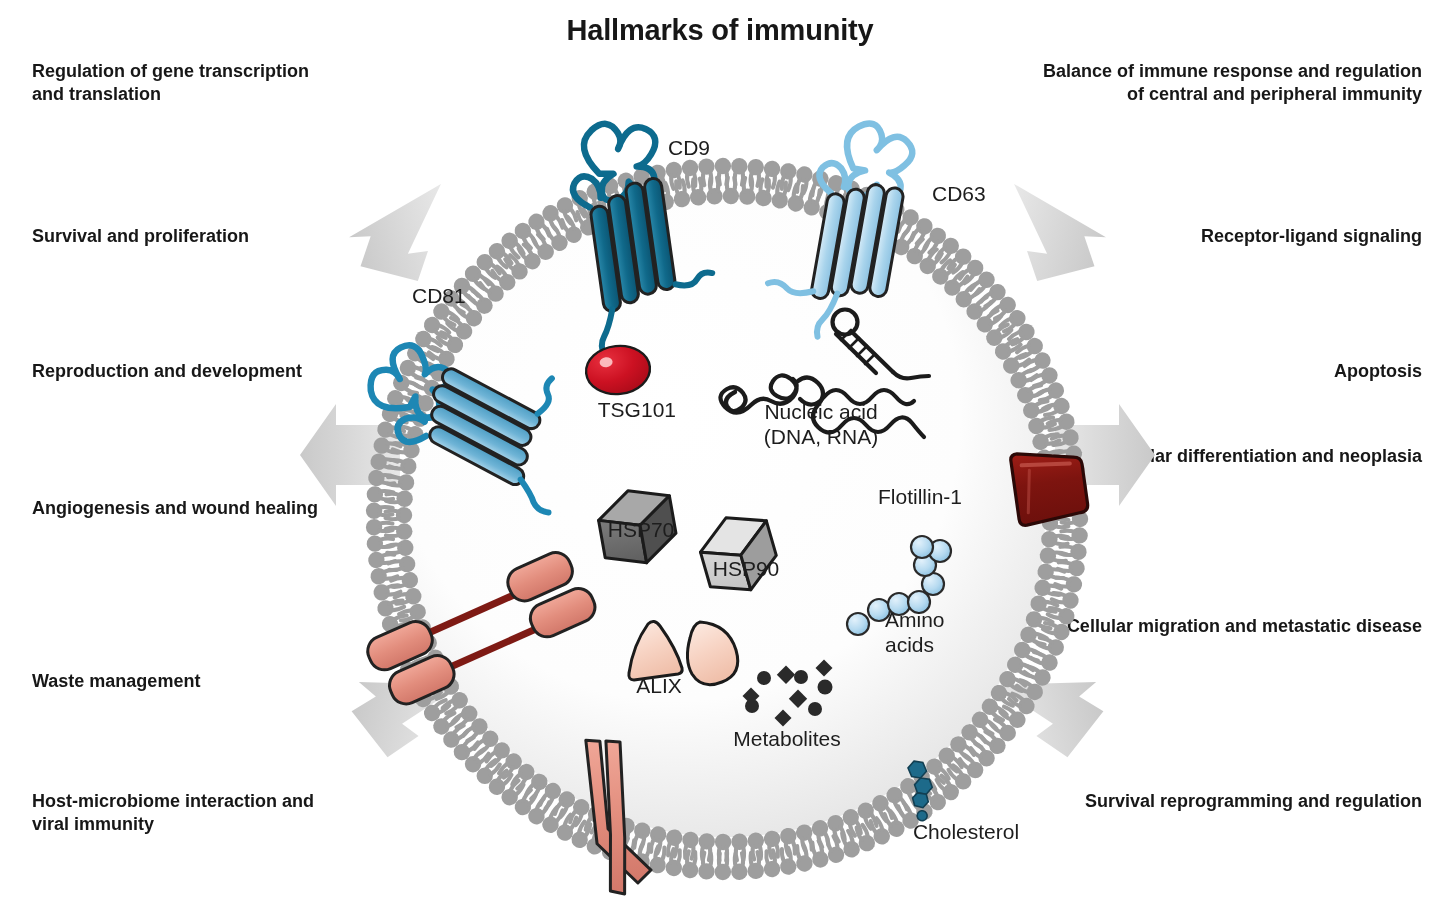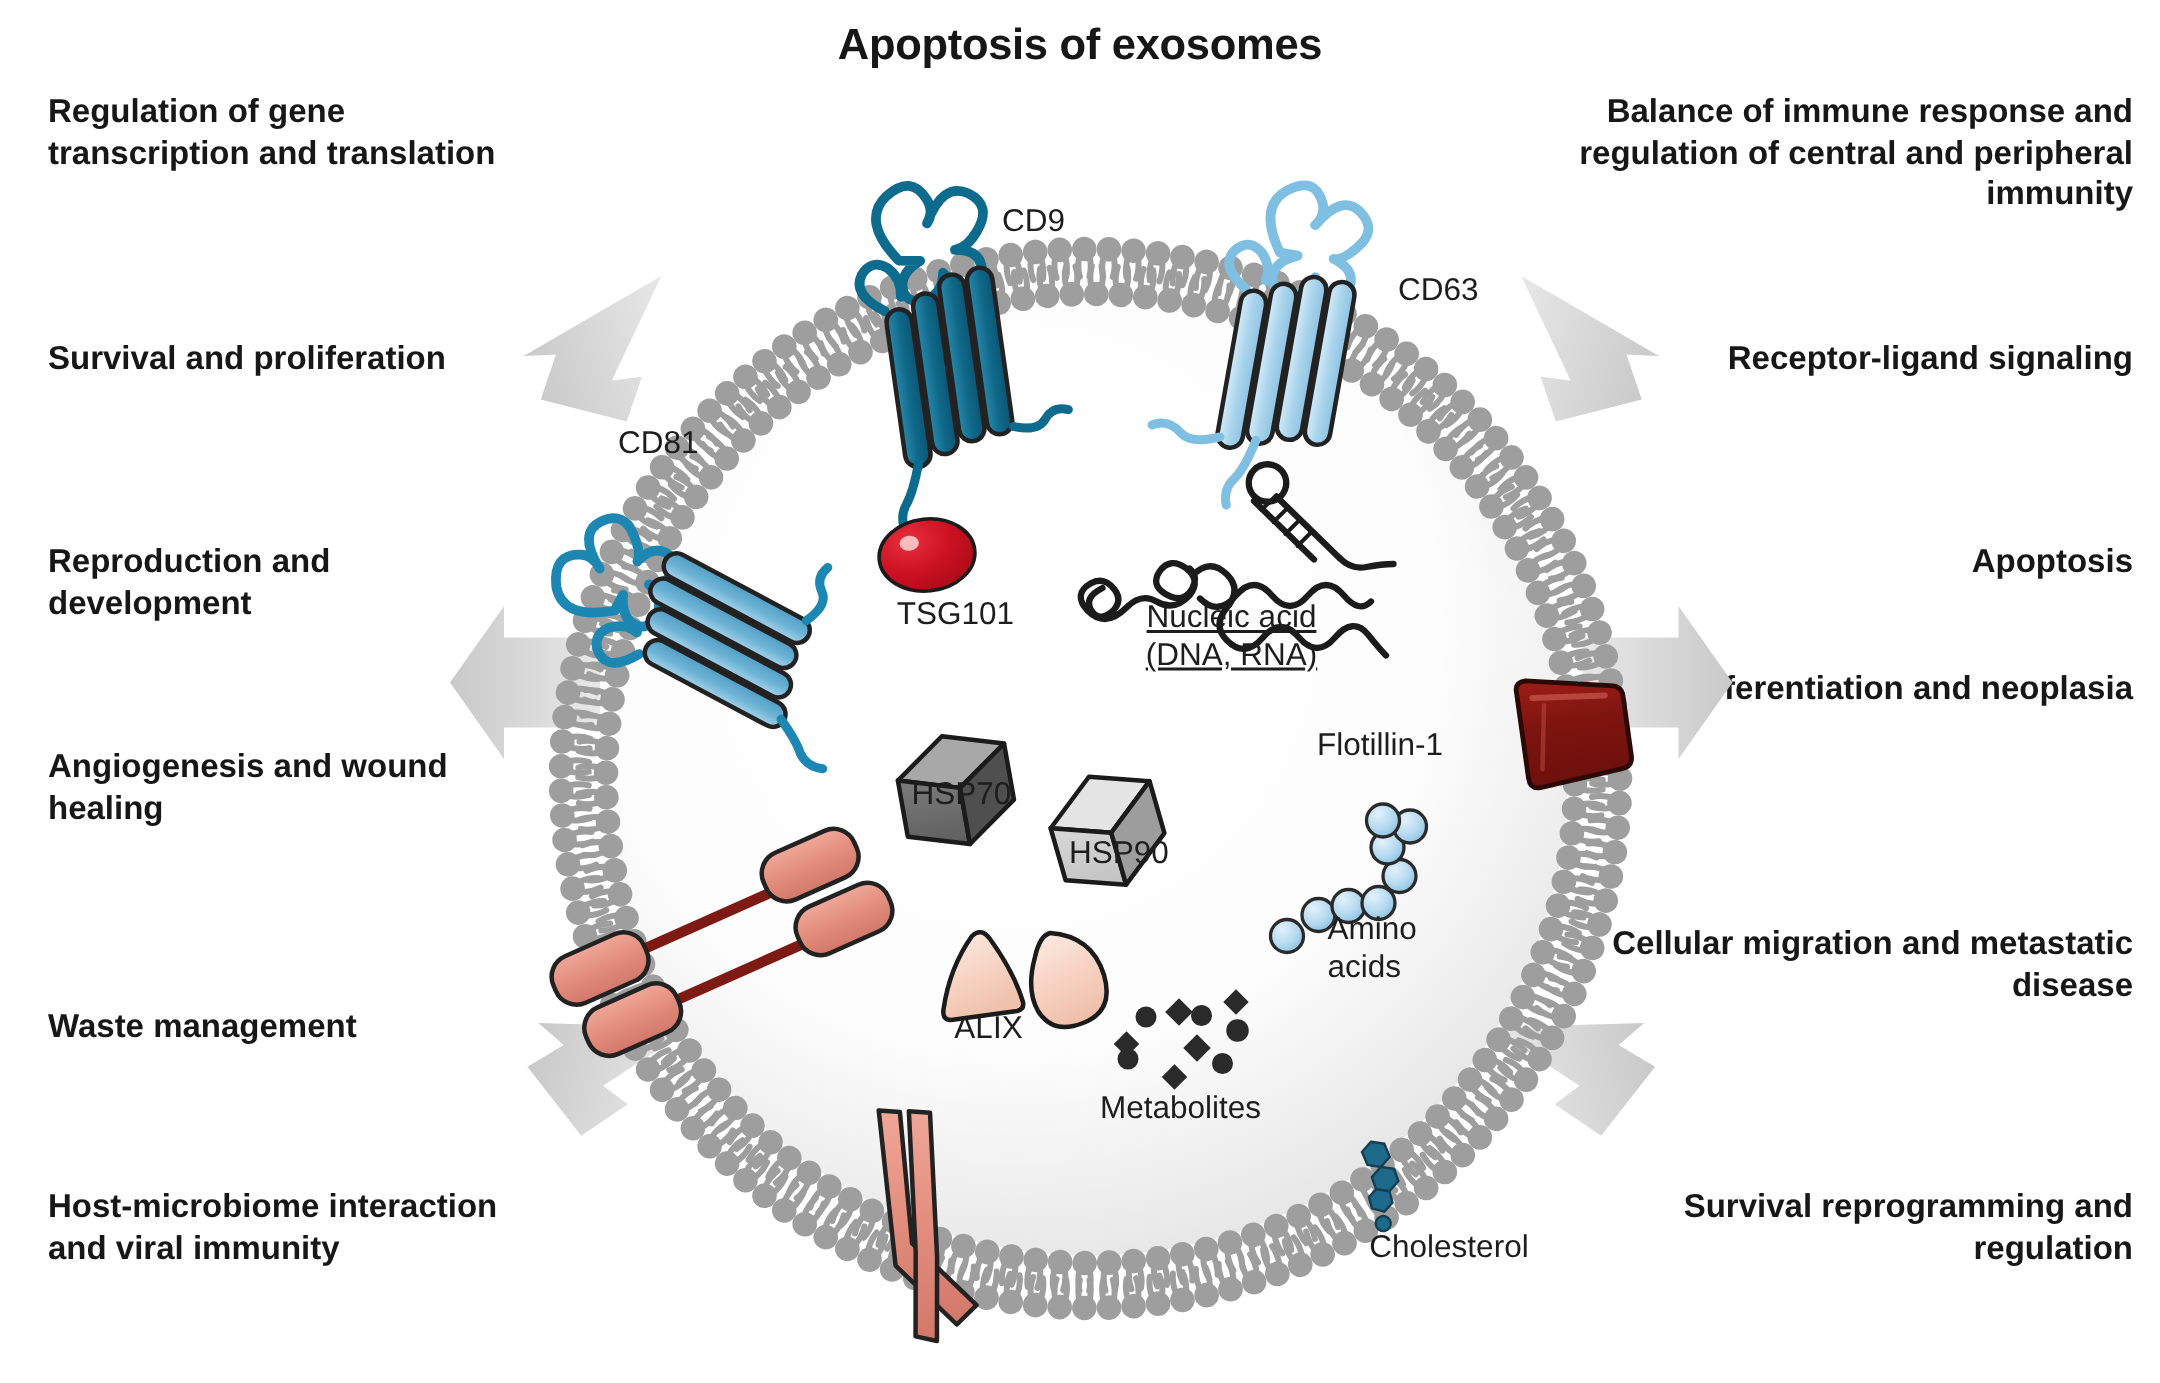--- a/index.html
+++ b/index.html
@@ -14,42 +14,42 @@
   .title{
     position:absolute;left:0;top:14px;width:1440px;text-align:center;
     font-size:29px;font-weight:bold;letter-spacing:-0.2px;color:#171717;
   }
 
   .side-list{position:absolute;}
   .side-left{left:32px;top:60px;width:290px;text-align:left;}
   .side-right{right:18px;top:60px;width:400px;text-align:right;}
 
   .hallmark{
-    font-size:22px;font-weight:bold;line-height:1.255;color:#171717;
+    font-size:18px;font-weight:bold;line-height:1.255;color:#171717;
     position:absolute;
   }
   .side-left .hallmark{left:0;width:300px;text-align:left;}
   .side-right .hallmark{right:0;width:400px;text-align:right;}
 
   .diag-label{
     position:absolute;font-size:21px;font-weight:normal;color:#1d1d1d;
     line-height:1.18;white-space:pre-line;
   }
   .dl-center{text-align:center;}
   .dl-right{text-align:center;}
 
   svg{display:block;}
   .no-sel{user-select:none;}
 </style>
 </head>
 <body>
 
 <div id="stage">
 
-  <div class="title no-sel">Apoptosis of exosomes</div>
+  <div class="title no-sel">Hallmarks of immunity</div>
 
   <div class="side-list side-left">
     <div class="hallmark" style="top:0px">Regulation of gene transcription and translation</div>
     <div class="hallmark" style="top:165px">Survival and proliferation</div>
     <div class="hallmark" style="top:300px">Reproduction and development</div>
     <div class="hallmark" style="top:437px">Angiogenesis and wound healing</div>
     <div class="hallmark" style="top:610px">Waste management</div>
     <div class="hallmark" style="top:730px">Host-microbiome interaction and viral immunity</div>
   </div>
 
@@ -586,21 +586,21 @@
   </svg>
 
   <div class="diag-label no-sel" style="left:668px;top:136px;">CD9</div>
 
   <div class="diag-label no-sel" style="left:932px;top:182px;">CD63</div>
 
   <div class="diag-label no-sel" style="left:412px;top:284px;">CD81</div>
 
   <div class="diag-label no-sel dl-center" style="left:560px;top:398px;width:116px;text-align:right;">TSG101</div>
 
-  <div class="diag-label no-sel dl-center" style="left:712px;top:400px;width:218px;text-decoration:underline;">Nucleic acid
+  <div class="diag-label no-sel dl-center" style="left:712px;top:400px;width:218px;">Nucleic acid
 (DNA, RNA)</div>
 
   <div class="diag-label no-sel dl-right" style="left:830px;top:485px;width:180px;">Flotillin-1</div>
 
   <div class="diag-label no-sel dl-center" style="left:582px;top:518px;width:118px;">HSP70</div>
 
   <div class="diag-label no-sel dl-center" style="left:686px;top:557px;width:120px;">HSP90</div>
 
   <div class="diag-label no-sel dl-center" style="left:606px;top:674px;width:106px;">ALIX</div>
 

